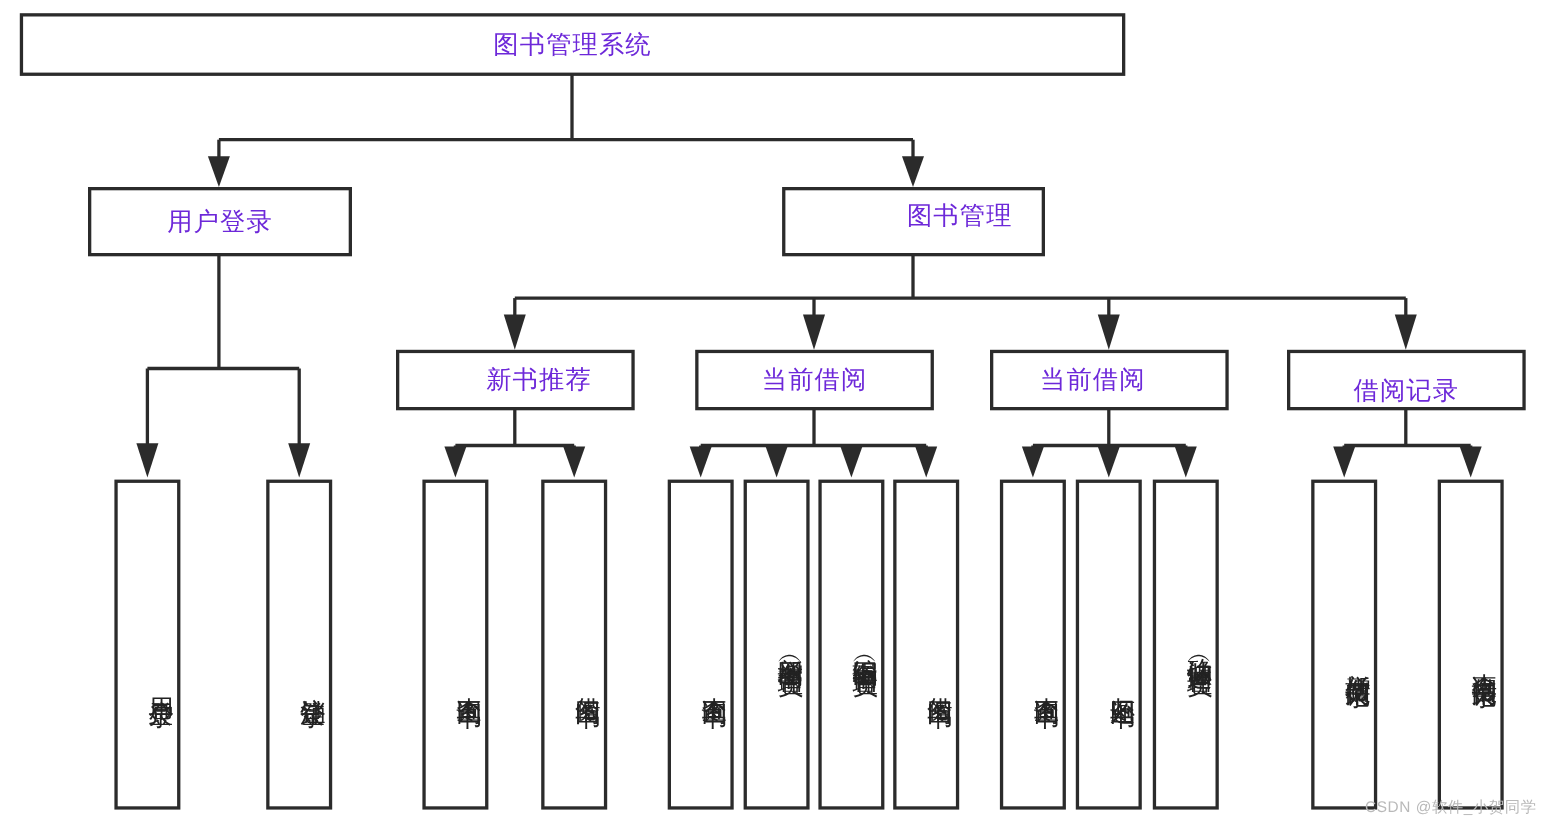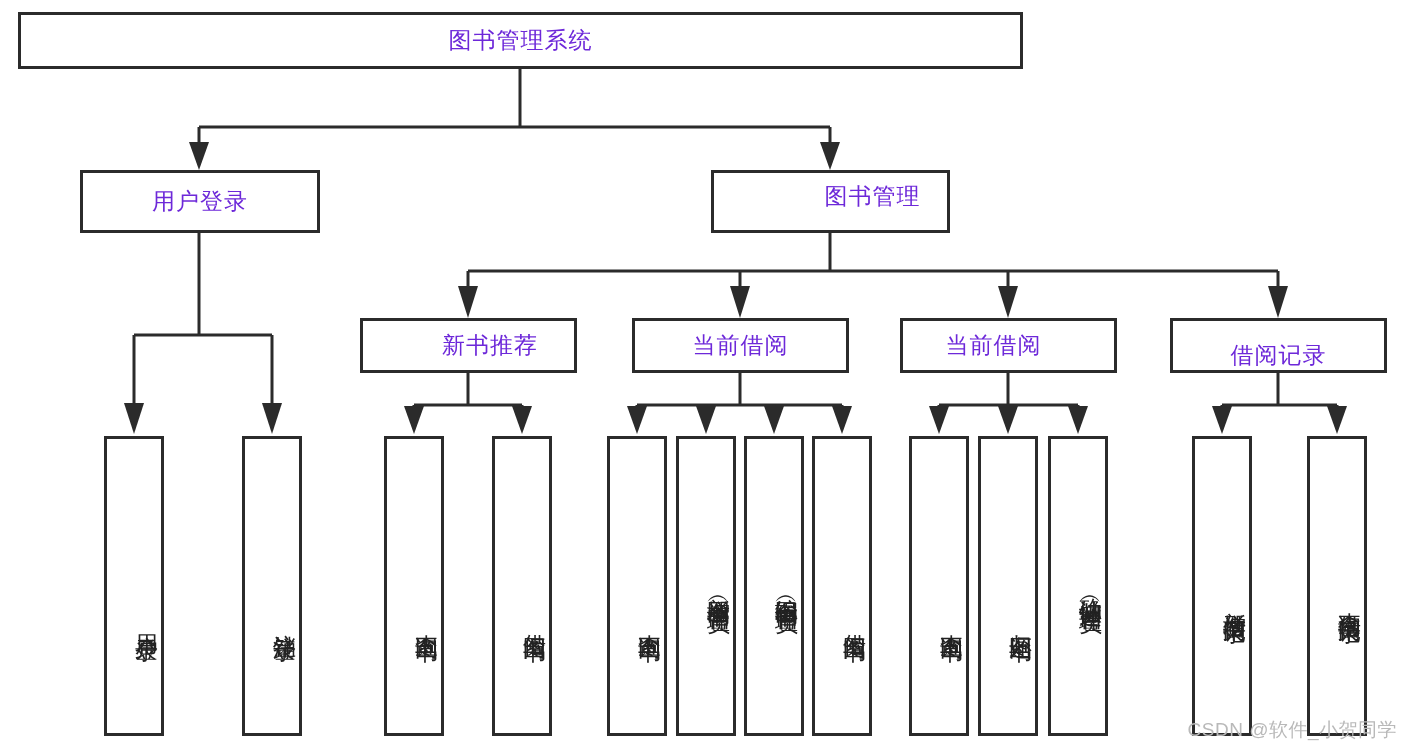--- a/index.html
+++ b/index.html
@@ -72,21 +72,21 @@
     writing-mode: vertical-rl;
     text-orientation: upright;
     white-space: nowrap;
     pointer-events: none;
   }
   .watermark {
     position: absolute;
     right: 8px;
     bottom: 4px;
     color: #b9b9b9;
-    font-size: 19px;
+    font-size: 14px;
     font-family: "Liberation Sans", "DejaVu Sans", sans-serif;
     letter-spacing: 0.5px;
     pointer-events: none;
     user-select: none;
   }
 </style>
 </head>
 <body>
 
 <div id="diagram-root">

